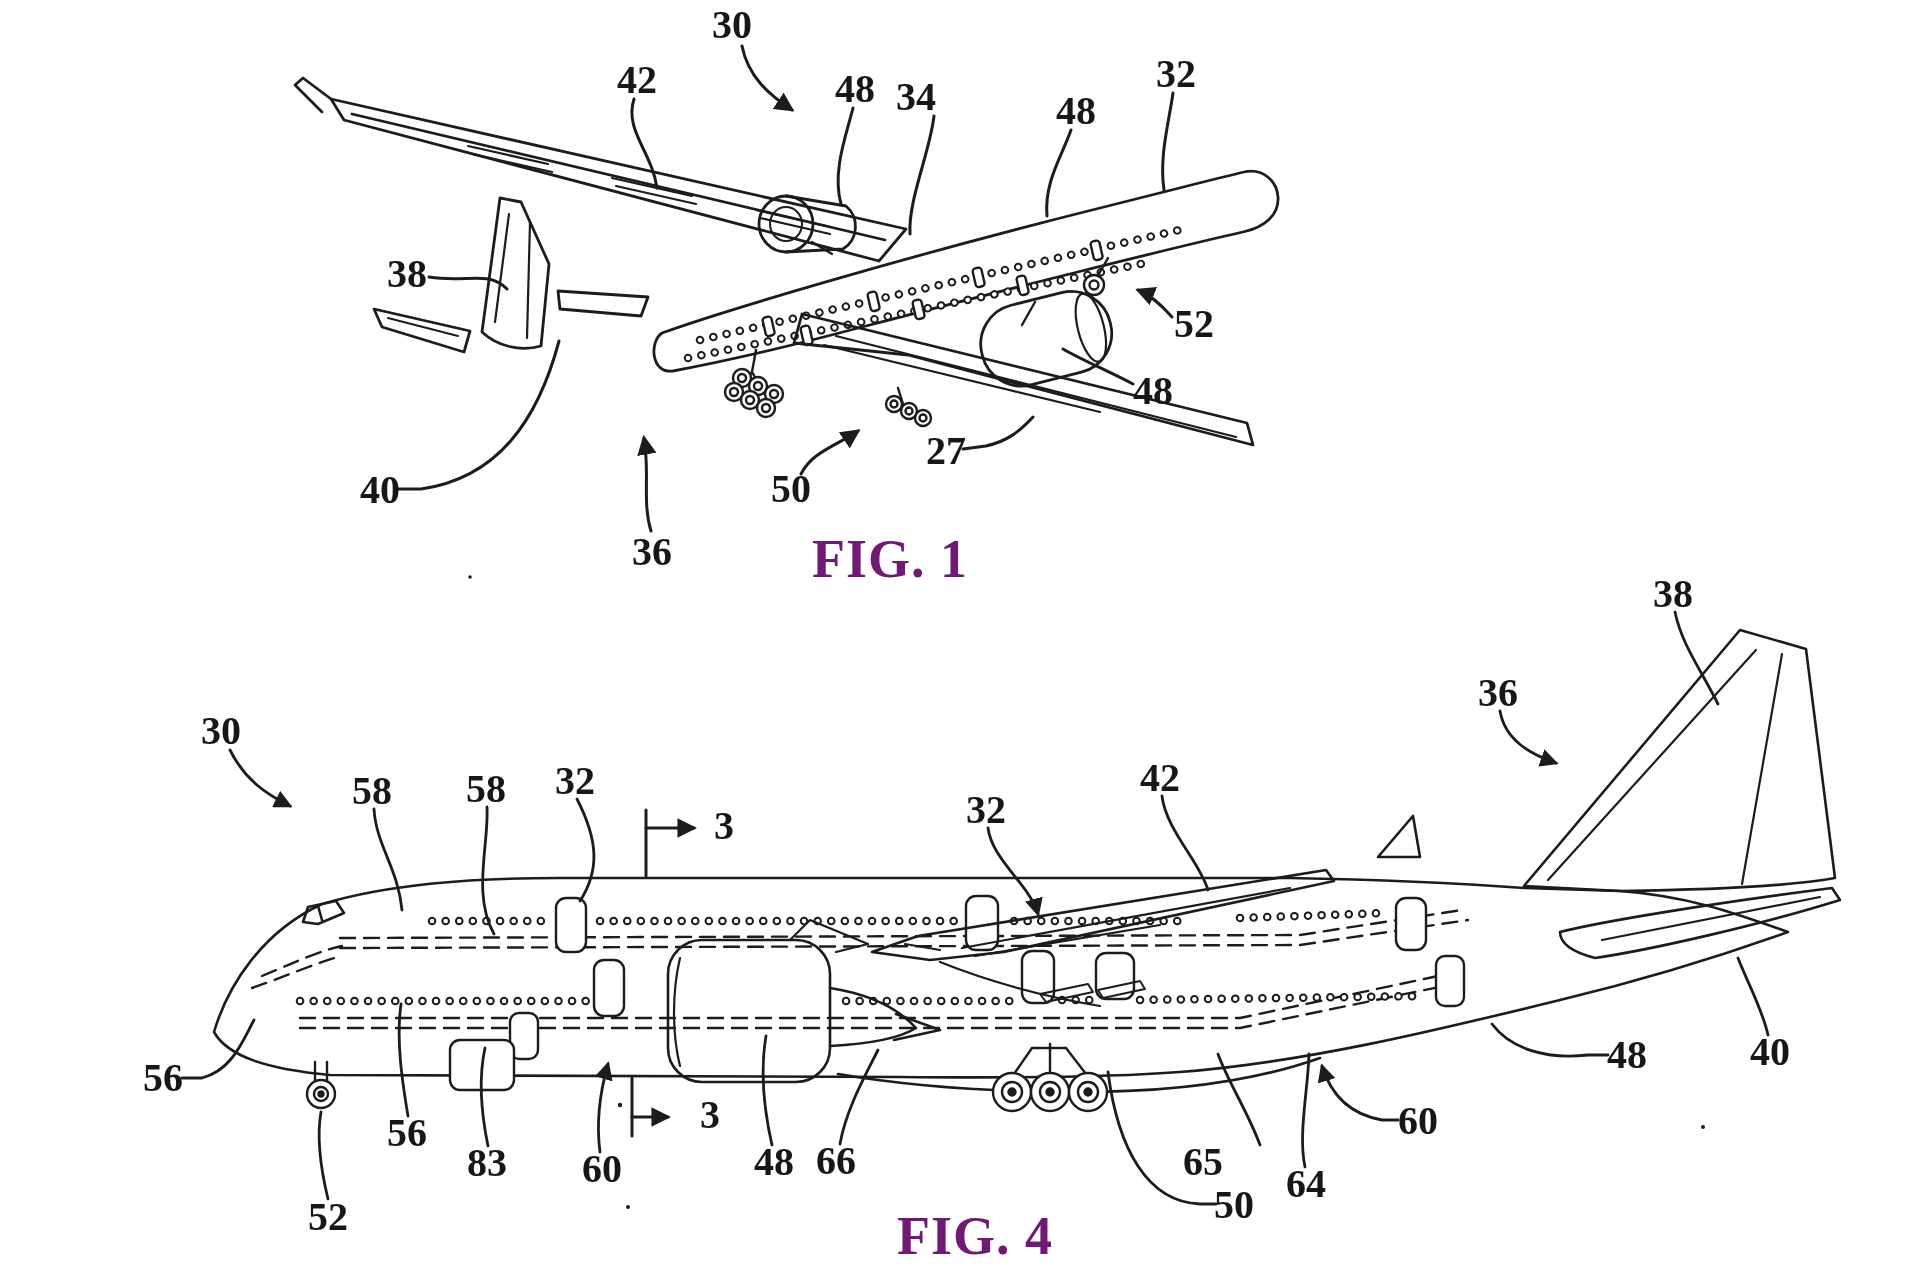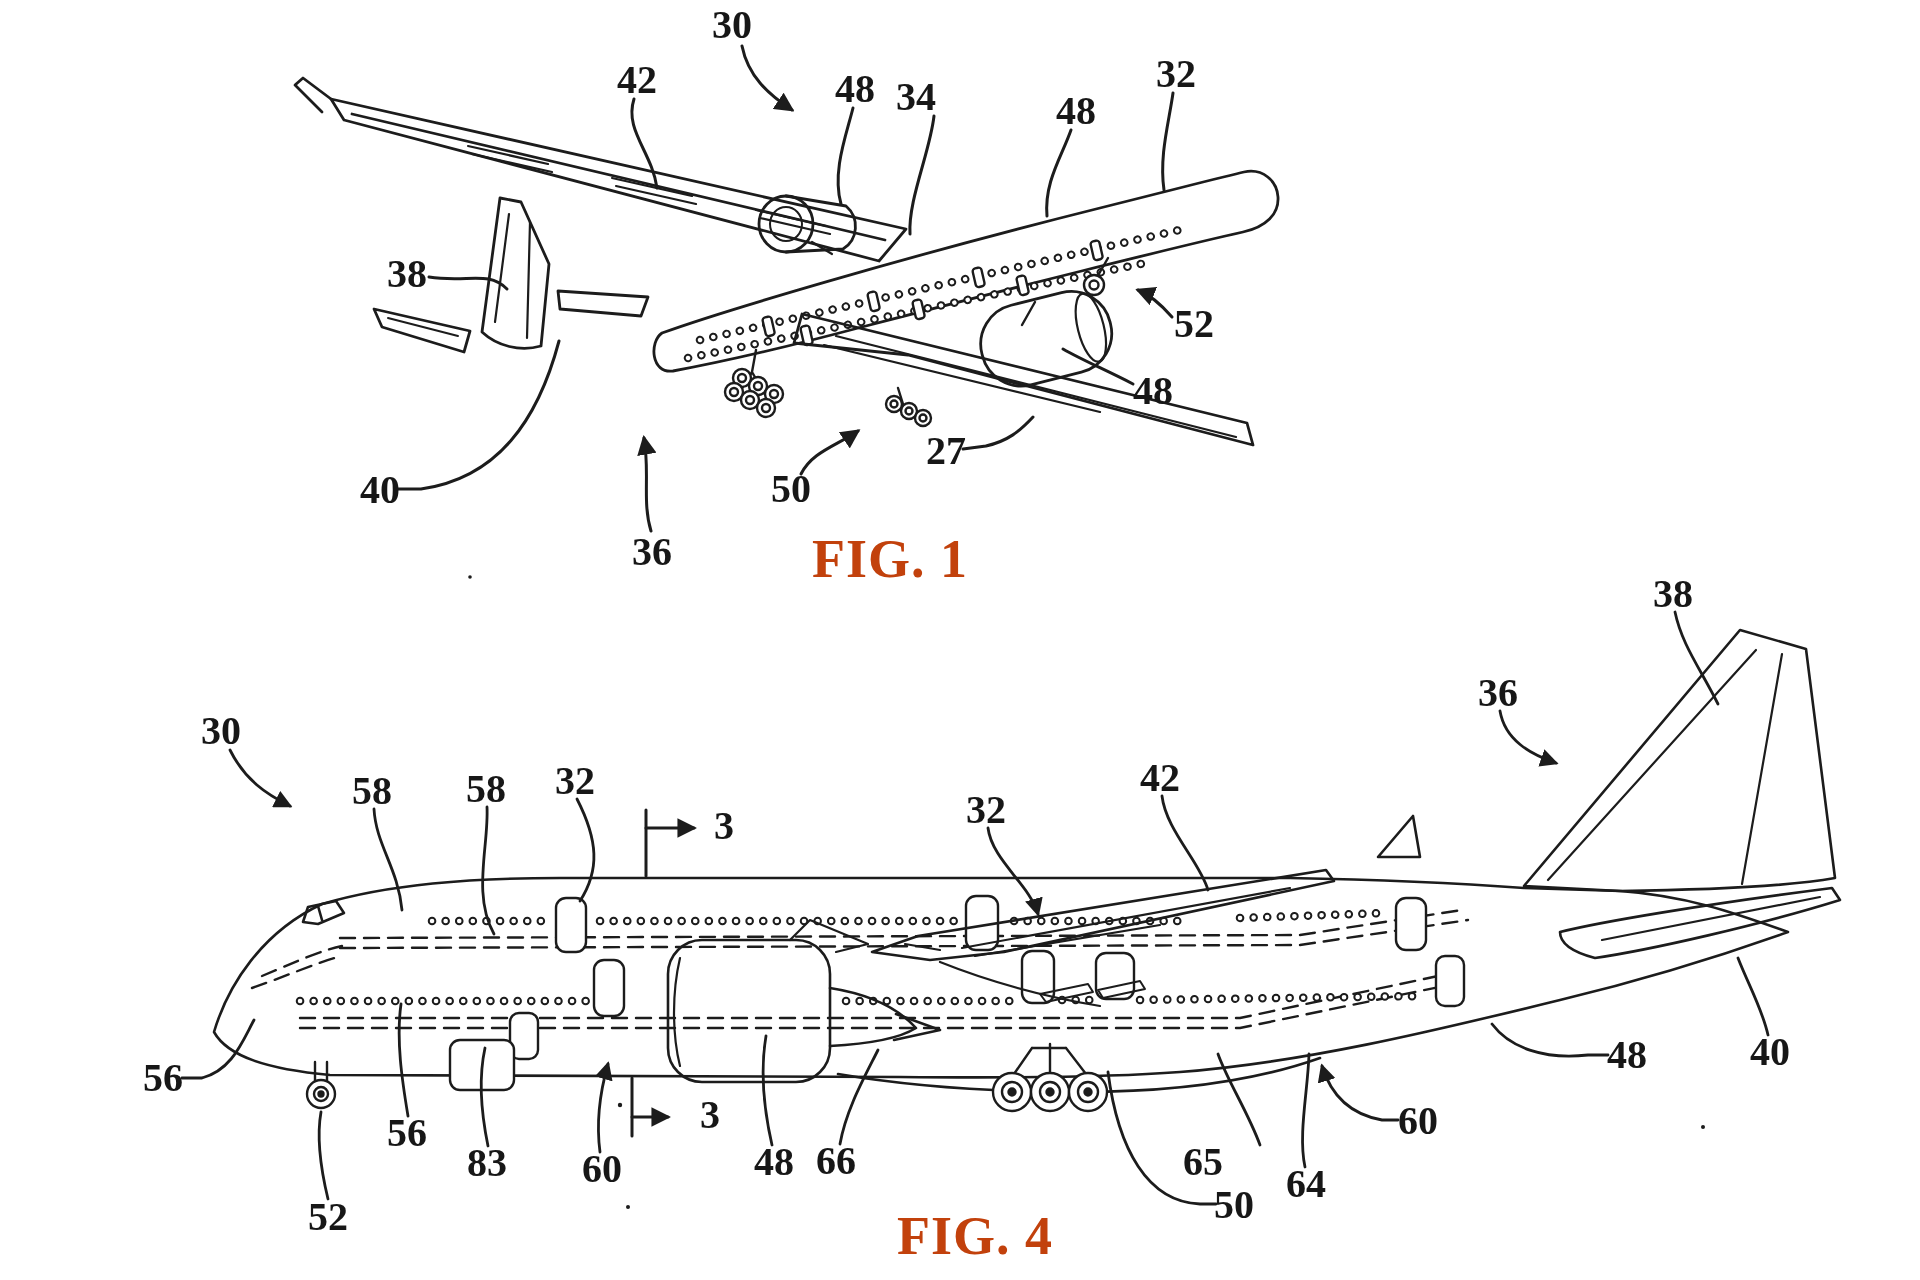--- a/index.html
+++ b/index.html
@@ -2,21 +2,21 @@
 <html><head>
 <meta charset="utf-8">
 <style>
   html,body{margin:0;padding:0;background:#ffffff;}
   .page{position:relative;width:1920px;height:1280px;background:#ffffff;overflow:hidden;
         font-family:"Liberation Serif", serif;}
   .art{position:absolute;left:0;top:0;}
   .ref{position:absolute;transform:translate(-50%,-50%);
        font:700 40px/1 "Liberation Serif", serif;color:#171717;white-space:nowrap;}
   .cap{position:absolute;transform:translate(-50%,-50%);
-       font:700 54px/1 "Liberation Serif", serif;letter-spacing:1px;color:#c2410c;white-space:nowrap;}
+       font:700 54px/1 "Liberation Serif", serif;letter-spacing:1px;color:#701a75;white-space:nowrap;}
 </style>
 </head>
 <body>
 
 <div class="page">
 
   <svg class="art" width="1920" height="1280" viewBox="0 0 1920 1280">
     <defs>
       <marker id="arr" viewBox="0 0 10 10" refX="8.5" refY="5" markerWidth="6.5" markerHeight="6.5" orient="auto-start-reverse">
         <path d="M0,0 L10,5 L0,10 z" fill="#1c1c1c"></path>

